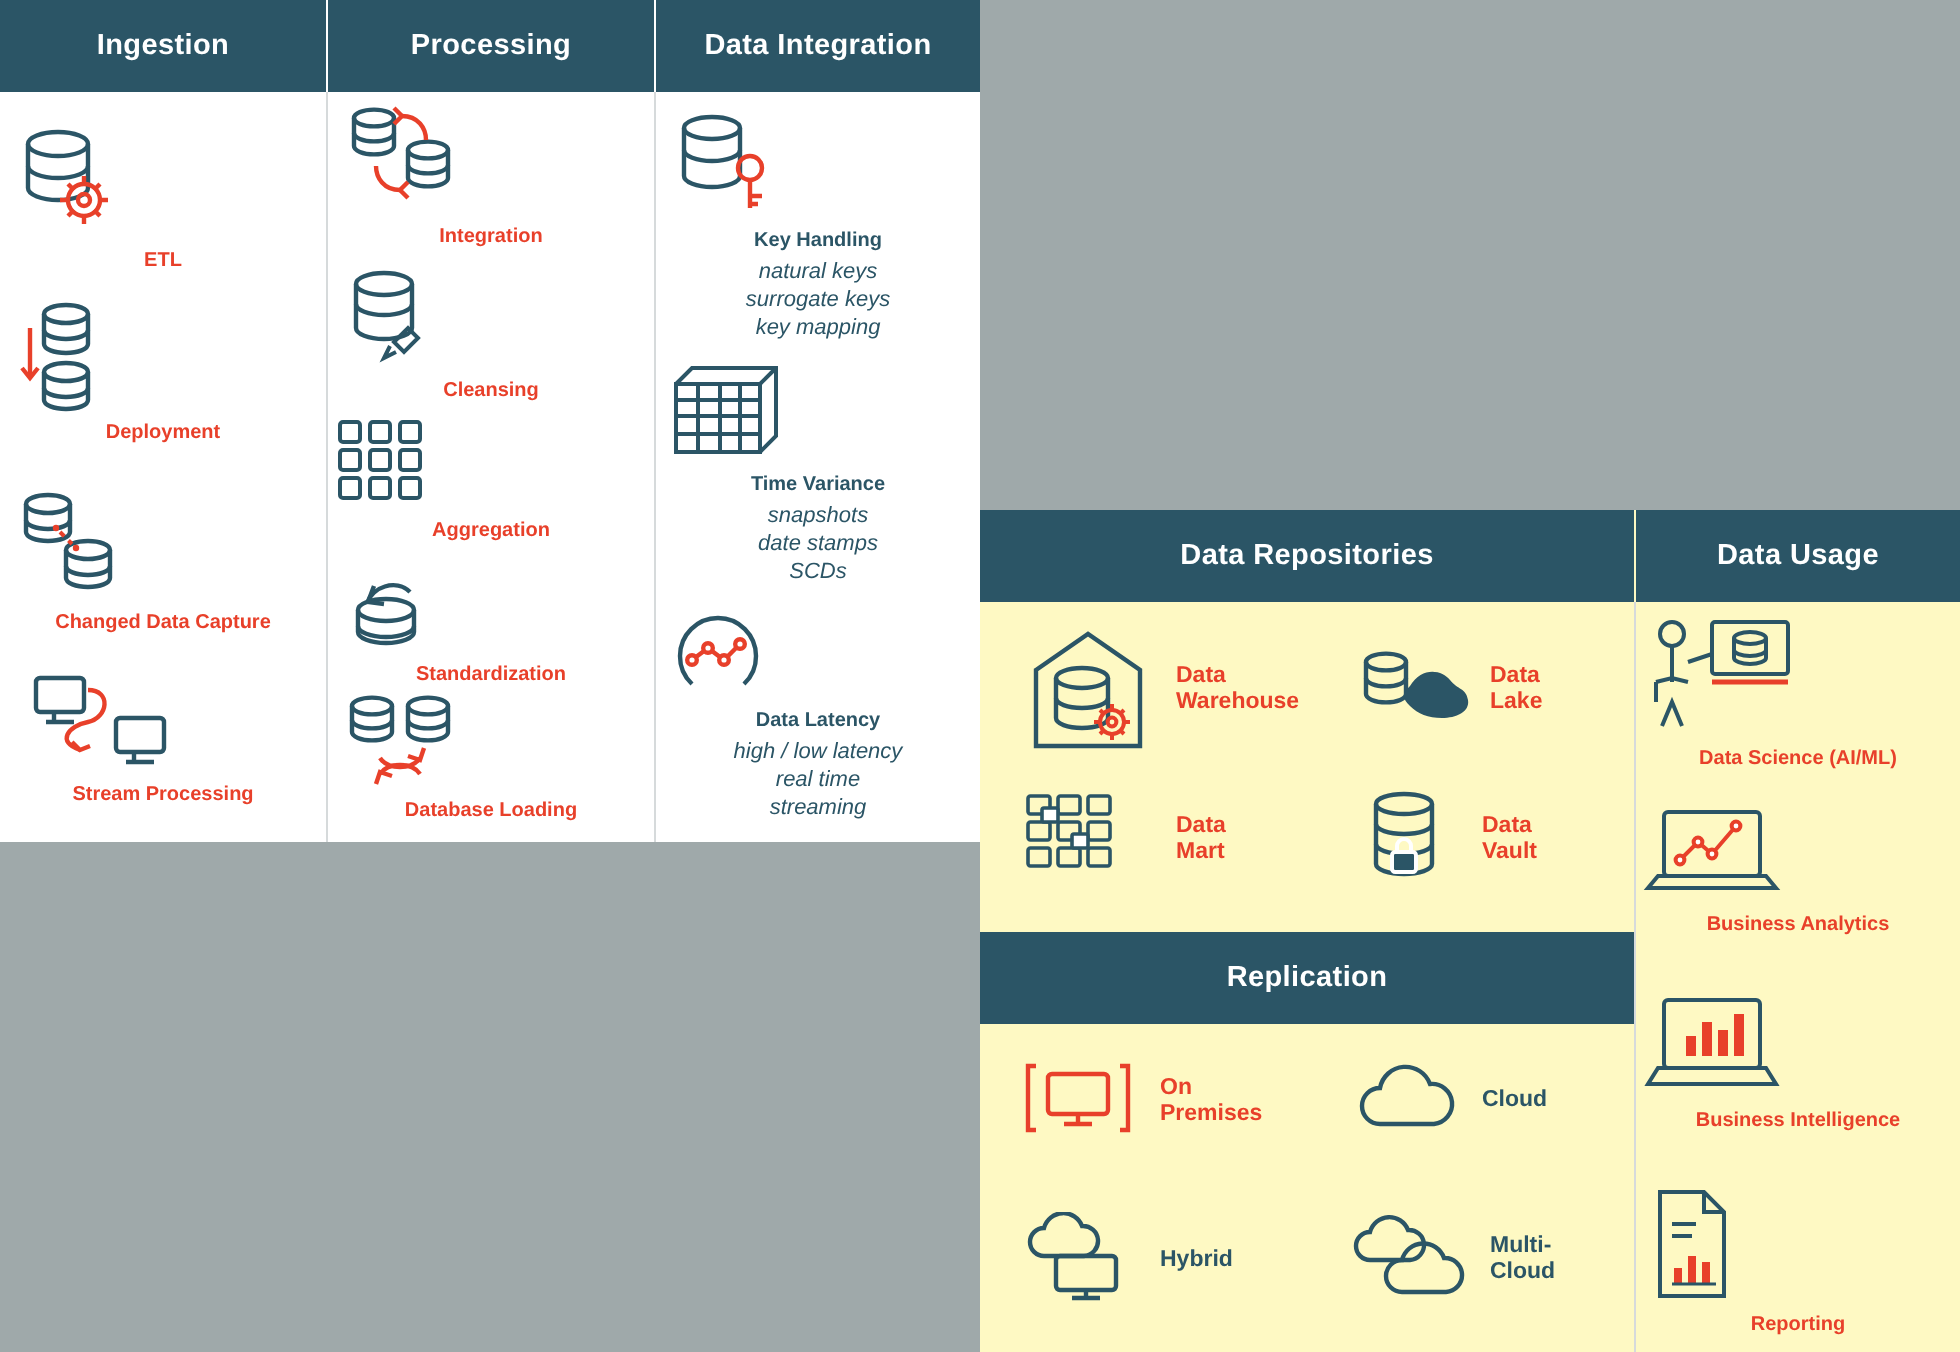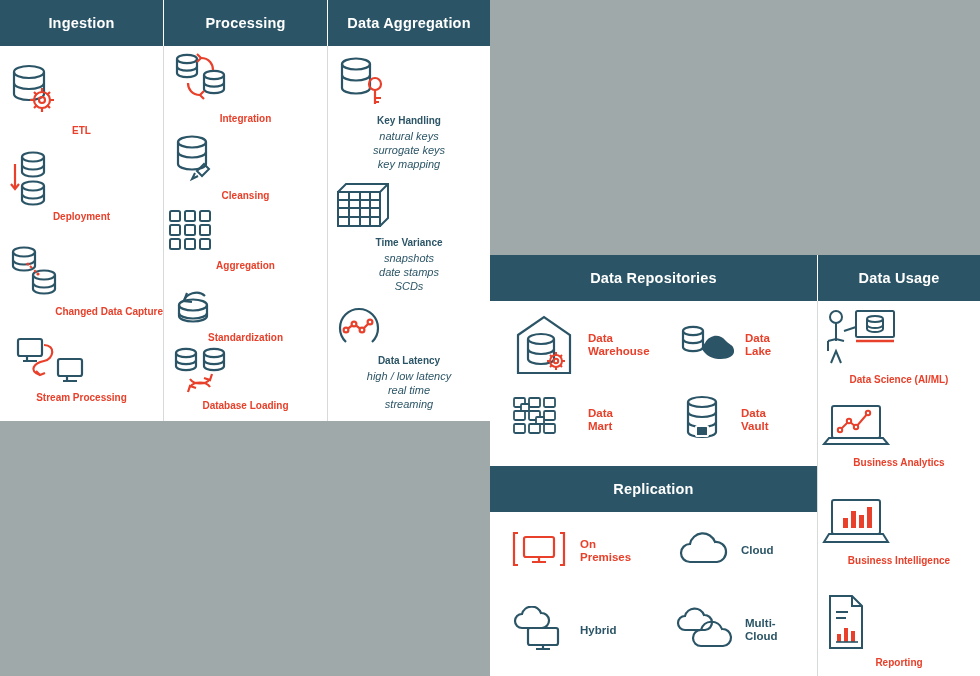--- a/index.html
+++ b/index.html
@@ -90,21 +90,21 @@
 </style>
 </head>
 <body>
 
 <div class="canvas">
 
   <div class="panel" style="left:0;top:0;width:490px;height:421px;background:#ffffff;">
 
     <div class="col-header" style="position:absolute;left:164px;top:0;width:163px;height:46px;">Processing</div>
     <div class="col-header" style="position:absolute;left:0;top:0;width:163px;height:46px;">Ingestion</div>
-    <div class="col-header" style="position:absolute;left:328px;top:0;width:162px;height:46px;">Data Aggregation</div>
+    <div class="col-header" style="position:absolute;left:328px;top:0;width:162px;height:46px;">Data Integration</div>
 
     <div class="divider-v" style="left:163px;top:46px;height:375px;"></div>
     <div class="divider-v" style="left:327px;top:46px;height:375px;"></div>
 
     <div class="item" style="left:0;top:58px;width:163px;">
       <span class="icon">
         <svg width="62" height="62" viewBox="0 0 62 62">
           <g fill="none" stroke="#2b5566" stroke-width="2.2">
             <ellipse cx="29" cy="14" rx="15" ry="6"></ellipse>
             <path d="M14 14v22c0 3.3 6.7 6 15 6s15-2.7 15-6V14"></path>
@@ -133,21 +133,21 @@
           </g>
           <g fill="none" stroke="#e8402a" stroke-width="2.2">
             <path d="M15 16v24"></path>
             <path d="M11 36l4 5 4-5"></path>
           </g>
         </svg>
       </span>
       <span class="label">Deployment</span>
     </div>
 
-    <div class="item" style="left:0;top:243px;width:163px;text-align:right;">
+    <div class="item" style="left:0;top:243px;width:163px;">
       <span class="icon">
         <svg width="66" height="58" viewBox="0 0 66 58">
           <g fill="none" stroke="#2b5566" stroke-width="2.2">
             <ellipse cx="24" cy="9" rx="11" ry="4.5"></ellipse>
             <path d="M13 9v14c0 2.5 4.9 4.5 11 4.5s11-2 11-4.5V9"></path>
             <path d="M13 17c0 2.5 4.9 4.5 11 4.5s11-2 11-4.5"></path>
             <ellipse cx="44" cy="32" rx="11" ry="4.5"></ellipse>
             <path d="M33 32v14c0 2.5 4.9 4.5 11 4.5s11-2 11-4.5V32"></path>
             <path d="M33 40c0 2.5 4.9 4.5 11 4.5s11-2 11-4.5"></path>
           </g>
@@ -329,21 +329,21 @@
           </g>
         </svg>
       </span>
       <span class="label">Data Latency</span>
       <span class="sub">high / low latency
 real time
 streaming</span>
     </div>
   </div>
 
-  <div class="panel" style="left:490px;top:255px;width:490px;height:421px;background:#ffffff;">
+  <div class="panel" style="left:490px;top:255px;width:490px;height:421px;background:#fef9c3;">
 
     <div class="col-header" style="position:absolute;left:0;top:0;width:327px;height:46px;">Data Repositories</div>
 
     <div class="col-header" style="position:absolute;left:328px;top:0;width:162px;height:46px;">Data Usage</div>
 
     <div class="col-header" style="position:absolute;left:0;top:211px;width:327px;height:46px;">Replication</div>
 
     <div class="divider-v" style="left:327px;top:46px;height:375px;"></div>
 
     <div class="row-item" style="left:18px;top:52px;width:160px;height:76px;">

